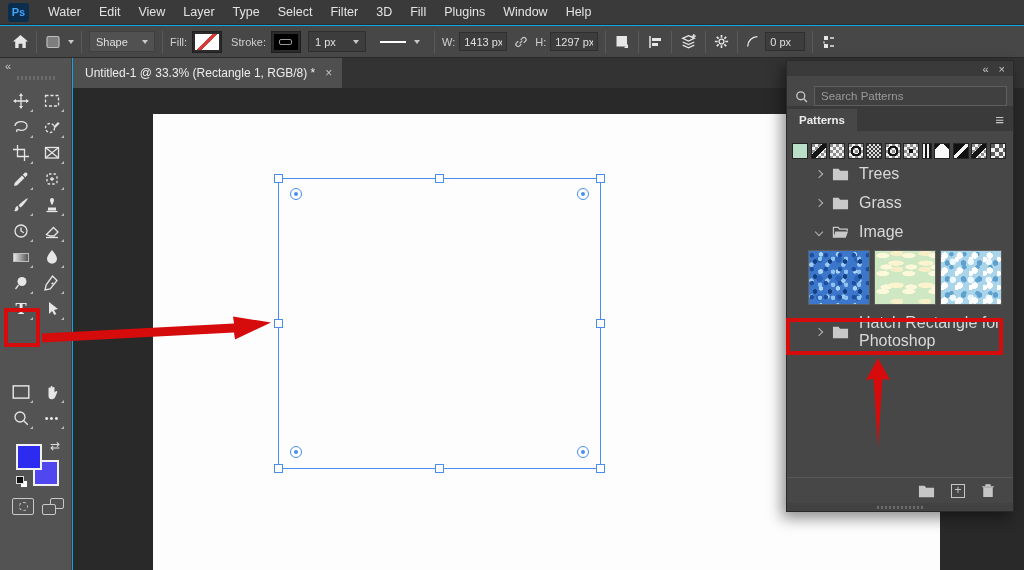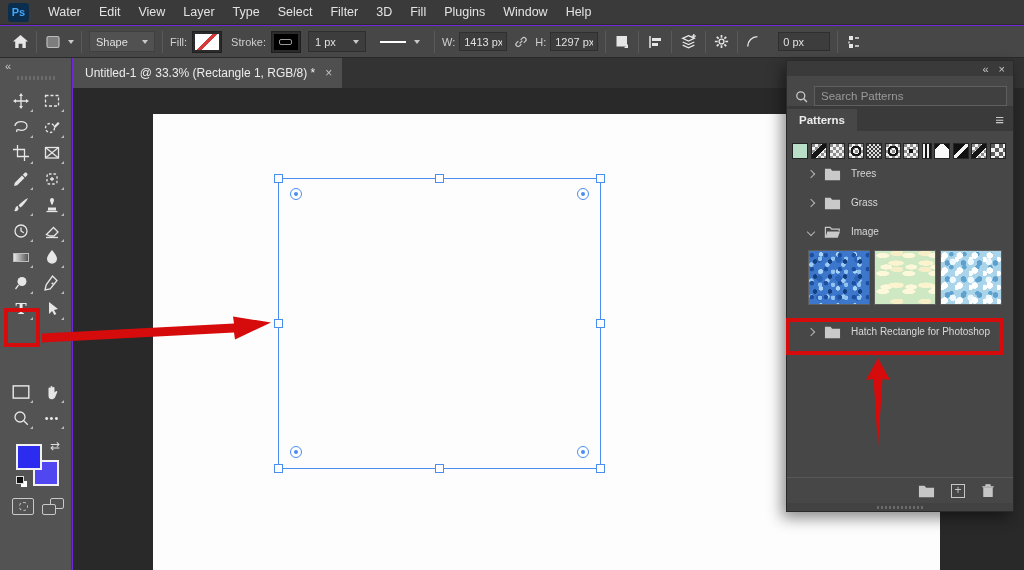--- a/index.html
+++ b/index.html
@@ -1,19 +1,19 @@
 <!DOCTYPE html>
 <html><head>
 <meta charset="utf-8">
 <style>
   * { margin:0; padding:0; box-sizing:border-box; }
   html,body { background:#1e1e1e; }
   #app {
     position:relative; width:1024px; height:570px; overflow:hidden;
-    font-family:"Liberation Sans", sans-serif; background:#6d28d9;
+    font-family:"Liberation Sans", sans-serif; background:#0ea5e9;
     -webkit-font-smoothing:antialiased;
   }
   
   #menubar {
     position:absolute; left:0; top:0; width:1024px; height:25px;
     background:#3a3a3a; display:flex; align-items:center;
     border-bottom:1px solid #2d2d2d; z-index:5;
   }
   #ps-logo {
     width:21px; height:19px; margin:0 10px 0 8px; border-radius:3px;
@@ -131,22 +131,22 @@
   .sw-square-hatch { background:
     radial-gradient(circle, #141414 0 2.5px, transparent 2.5px),
     repeating-conic-gradient(#f2f2f2 0 25%, #8d8d8d 0 50%) 0 0/6px 6px; }
   .sw-vertical-stripes { background:repeating-linear-gradient(90deg,#f2f2f2 0 2px, #141414 2px 4px); width:10px; }
   .sw-envelope { background:
     linear-gradient(135deg, #141414 0 18%, transparent 18%),
     linear-gradient(225deg, #141414 0 18%, transparent 18%), #fafafa; }
   .sw-black-diagonal { background:
     linear-gradient(135deg, transparent 40%, #f2f2f2 40% 58%, transparent 58%), #101010; }
   .sw-fine-checkerboard { background:repeating-conic-gradient(#f2f2f2 0 25%, #5c5c5c 0 50%) 0 0/8px 8px; }
-  .pp-group { height:29px; display:flex; align-items:center; padding-left:21px; gap:10px;
-    color:#d9d9d9; font-size:10px; }
+  .pp-group { height:29px; display:flex; align-items:center; padding-left:29px; gap:10px;
+    color:#d9d9d9; font-size:16px; }
   .pp-group:first-of-type { margin-top:10px; }
   .chev { width:6px; height:6px; border-right:1.5px solid #b5b5b5;
     border-bottom:1.5px solid #b5b5b5; transform:rotate(-45deg); flex:none; }
   .chev.down { transform:rotate(45deg); }
   .folder-ic svg { display:block; }
   #pp-tiles { display:flex; gap:4px; margin:4px 0 0 21px; }
   .tile { width:62px; height:55px; border:1px solid #5e5e5e; }
   .tile-blue { background:
     radial-gradient(circle at 20% 30%, #1d4f9e 0 2px, transparent 2.5px),
     radial-gradient(circle at 70% 20%, #a8d4f7 0 2px, transparent 2.5px),
@@ -281,21 +281,21 @@
           <circle cx="9" cy="9" r="2.6" stroke="#e6e6e6" stroke-width="1.4" fill="none"></circle>
           <path d="M9 2v3M9 13v3M2 9h3M13 9h3M4 4l2 2M12 12l2 2M14 4l-2 2M6 12l-2 2" stroke="#e6e6e6" stroke-width="1.8"></path>
         </svg>
     </span>
     <span class="ob-sep"></span>
     <span class="ob-ic">
       <svg width="16" height="16" viewBox="0 0 18 18">
           <path d="M3 14A11 11 0 0114 3" stroke="#e6e6e6" stroke-width="1.5" fill="none"></path>
         </svg>
     </span>
-    <input class="ob-field" style="width: 52px; margin-left: 17px;" value="0 px">
+    <input class="ob-field" style="width: 40px; margin-left: 4px;" value="0 px">
     <span class="ob-sep"></span>
     <span class="ob-ic">
       <svg width="18" height="18" viewBox="0 0 18 18">
           <rect fill="#e6e6e6" x="4" y="3" width="4" height="4"></rect>
           <rect fill="#e6e6e6" x="4" y="11" width="4" height="4"></rect>
           <path d="M10 5h4M10 13h4M4 8.5v2" stroke="#e6e6e6" stroke-width="1.3"></path>
         </svg>
     </span>
   </div>
 

